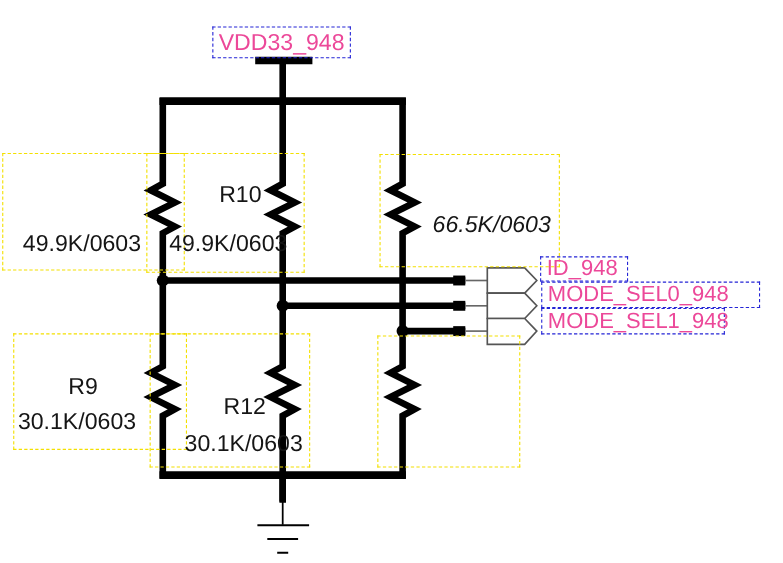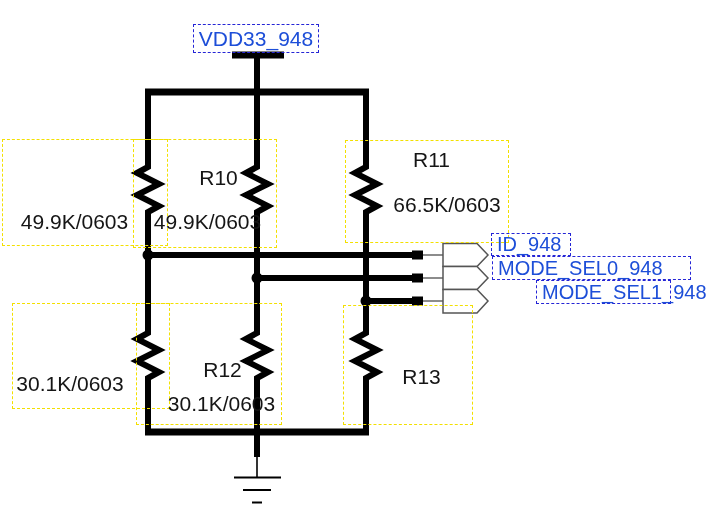--- a/index.html
+++ b/index.html
@@ -6,21 +6,21 @@
   #stage{
     position:relative;width:712px;height:512px;background:#ffffff;overflow:hidden;
     font-family:"Liberation Sans", sans-serif;color:#111111;
   }
   #stage svg{position:absolute;left:0;top:0;}
   .ylayer{position:absolute;left:0;top:0;width:712px;height:512px;pointer-events:none;}
   .ybox{position:absolute;border:1px dashed #f3e000;box-sizing:border-box;}
   .netbox{
     position:absolute;border:1px dashed #2525d6;box-sizing:border-box;
     display:flex;align-items:center;white-space:nowrap;
-    font-size:20px;color:#1d4ed8;letter-spacing:0px;
+    font-size:20px;color:#ec4899;letter-spacing:0px;
   }
   .netbox.center{justify-content:center;}
   .netbox.left{padding-left:5px;text-align:center;}
   .rlabel{
     position:absolute;font-size:21px;color:#151515;text-align:center;
     line-height:24px;white-space:nowrap;
   }
 </style>
 </head>
 <body>
@@ -79,32 +79,31 @@
 
   <div class="netbox center" style="left:193px;top:24px;width:126px;height:29px;font-size:21px;">
     <span>VDD33_948</span>
   </div>
   <div class="netbox left" style="left:491px;top:233px;width:80px;height:23px;">
     <span>ID_948</span>
   </div>
   <div class="netbox left" style="left:492px;top:256px;width:199px;height:24px;">
     <span>MODE_SEL0_948</span>
   </div>
-  <div class="netbox left" style="left:492px;top:280px;width:135px;height:24px;margin-left:44px;">
+  <div class="netbox left" style="left:492px;top:280px;width:167px;height:24px;">
     <span>MODE_SEL1_948</span>
   </div>
 
   <div class="rlabel" style="left:8px;  top:210px;width:133px;">49.9K/0603</div>
 
   <div class="rlabel" style="left:133px;top:166px;width:75px;margin-left:48px;">R10</div>
   <div class="rlabel" style="left:141px;top:210px;width:133px;">49.9K/0603</div>
 
-  <div class="rlabel" style="left:394px;top:148px;width:75px;">R11</div>
-  <div class="rlabel" style="left:382px;top:193px;width:130px;">66.5K/0603</div>
+  <div class="rlabel" style="left:382px;top:193px;width:130px;font-style:italic;">66.5K/0603</div>
 
+  <div class="rlabel" style="left:38px; top:340px;width:75px;">R9</div>
   <div class="rlabel" style="left:5px;  top:372px;width:130px;">30.1K/0603</div>
 
   <div class="rlabel" style="left:185px;top:358px;width:75px;">R12</div>
   <div class="rlabel" style="left:155px;top:392px;width:133px;">30.1K/0603</div>
 
-  <div class="rlabel" style="left:384px;top:365px;width:75px;">R13</div>
 
 </div>
 
 </body></html>

